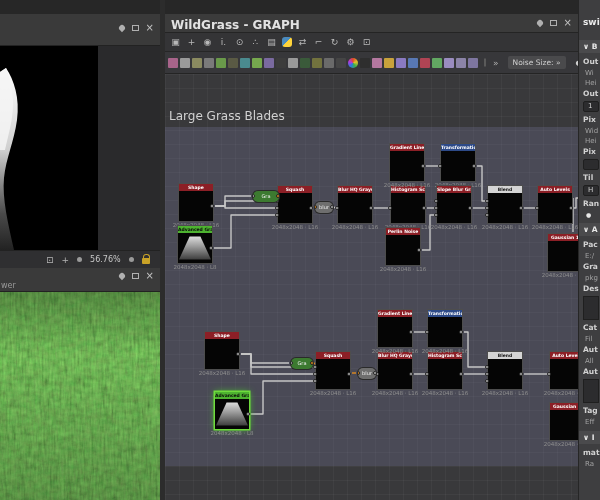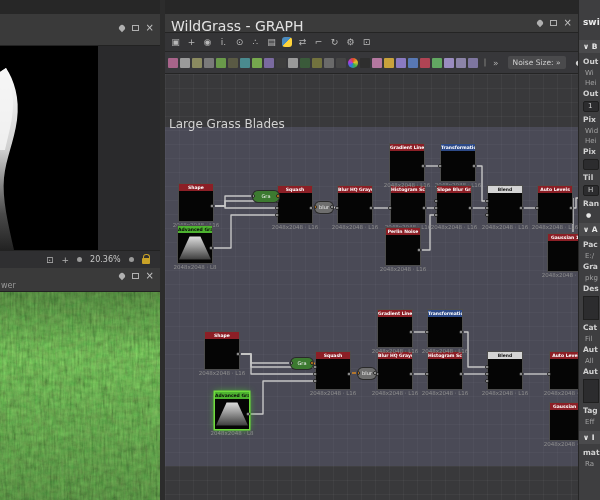--- a/index.html
+++ b/index.html
@@ -30,42 +30,42 @@
   #lb-header { left:0; top:268px; width:160px; height:24px; background:#3a3a3a; border-bottom:1px solid #222; }
   #lb-header .winctl { position:absolute; right:6px; top:5px; }
   #lb-header .frag { position:absolute; left:1px; bottom:1px; font-size:8px; color:#9a9a9a; }
   #grass { left:0; top:292px; width:160px; height:208px; background:#1e2b12; overflow:hidden; }
   #grass .shade { position:absolute; inset:0;
     background:linear-gradient(180deg, rgba(0,0,0,.25), rgba(0,0,0,0) 30%, rgba(0,0,0,.2)); }
   #splitter { left:160px; top:0; width:5px; height:500px; background:#2c2c2c; }
 
   
   #g-header { left:165px; top:14px; width:413px; height:19px; background:#3b3b3b; border-bottom:1px solid #242424; }
-  #g-header .ttl { position:absolute; left:6px; top:4px; font-size:14px; font-weight:normal; color:#e2e2e2; }
+  #g-header .ttl { position:absolute; left:6px; top:4px; font-size:12px; font-weight:bold; color:#e2e2e2; }
   #g-header .winctl { position:absolute; right:6px; top:6px; }
   #g-tb1 { left:165px; top:33px; width:413px; height:19px; background:#343436; border-bottom:1px solid #262626;
     display:flex; align-items:center; gap:5px; padding-left:5px; }
   .tbi { font-size:9px; color:#b8b8b8; width:11px; text-align:center; line-height:11px; }
   .py { width:10px; height:10px; border-radius:3px; background:linear-gradient(135deg,#4b8bbe 50%,#ffd43b 50%); }
   #g-tb2 { left:165px; top:52px; width:413px; height:22px; background:#37373a; border-bottom:1px solid #242424;
     display:flex; align-items:center; gap:2px; padding-left:3px; }
   .nbtn { width:10px; height:10px; border-radius:1px; flex:0 0 auto; }
   .nbtn.conic { background:conic-gradient(#e0482a,#e0c22a,#3ab04a,#2a7ae0,#b03ae0,#e0482a); border-radius:50%; }
   .bubble { width:11px; height:9px; background:#2e2e2e; border:1px solid #5a5a5a; border-radius:2px; margin-left:4px; }
   .more { font-size:9px; color:#b0b0b0; margin-left:5px; }
   .psize { margin-left:7px; background:#4a4a4c; border-radius:2px; color:#cfcfcf; font-size:7.5px;
     padding:2px 5px; white-space:nowrap; }
   .twodots { font-size:7px; color:#cfcfcf; letter-spacing:2px; margin-left:8px; }
 
   #canvas { left:165px; top:74px; width:413px; height:426px; overflow:hidden; background:#39393b;
     background-image:linear-gradient(rgba(255,255,255,.035) 1px, transparent 1px),
                      linear-gradient(90deg, rgba(255,255,255,.035) 1px, transparent 1px);
     background-size:14px 14px; }
   #frame { position:absolute; left:0; top:53px; width:413px; height:339px; background:rgba(122,124,168,.26); }
-  #frame-title { position:absolute; left:4px; top:35px; font-size:12px; color:#d2d2d2;margin-top:8px; }
+  #frame-title { position:absolute; left:4px; top:35px; font-size:12px; color:#d2d2d2; }
   #wires { position:absolute; left:0; top:0; }
 
   
   .node { position:absolute; width:34px; background:#0c0c0c; box-shadow:0 0 0 1px #4d4d4d; }
   .node.sel { box-shadow:0 0 0 1.5px #6fdc3c, 0 0 7px #49c32f; }
   .node .hd { height:7px; font-size:4.5px; font-weight:bold; text-align:center; line-height:7px;
     white-space:nowrap; overflow:hidden; }
   .hd.red { background:#8c1f26; color:#fff; }
   .hd.blue { background:#2d4a88; color:#fff; }
   .hd.light { background:#d4d4d4; color:#161616; }
@@ -134,21 +134,21 @@
         <rect width="98" height="204" fill="#000"></rect>
         <path d="M 6 22 C 14 34 20 52 17 74 C 14 96 6 112 4 132 C 2 152 8 178 14 204 L 0 204 L 0 26 Z" fill="url(#bgrad)"></path>
         <path d="M 6 22 C 10 32 13 44 13 58 C 13 74 8 90 5 104 L 0 104 L 0 26 Z" fill="#f5f5f5" opacity="0.85"></path>
       </svg>
     </div>
   </div>
   <div class="abs" id="tb2d">
     <span class="g">⊡</span>
     <span class="g">+</span>
     <span class="dotbtn"></span>
-    <span class="zoom">20.36%</span>
+    <span class="zoom">56.76%</span>
     <span class="dotbtn"></span>
     <span class="lock"></span>
   </div>
 
   <div class="abs" id="lb-header">
     <div class="winctl">
       <div class="pin"></div>
       <div class="flt"></div>
       <span class="cls">×</span>
     </div>

